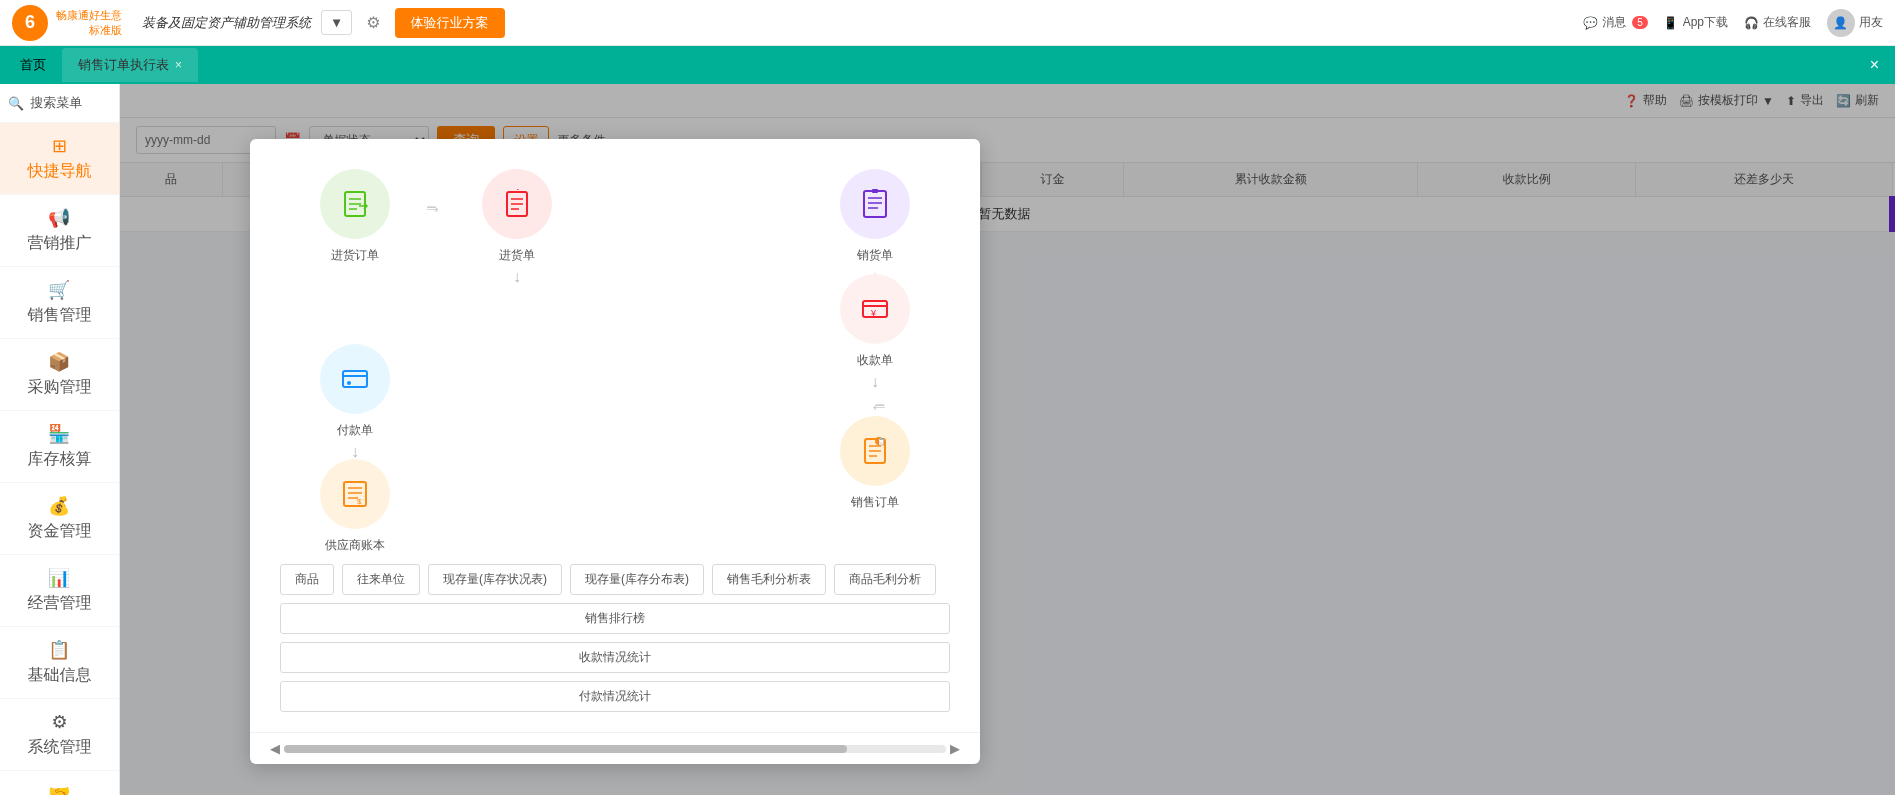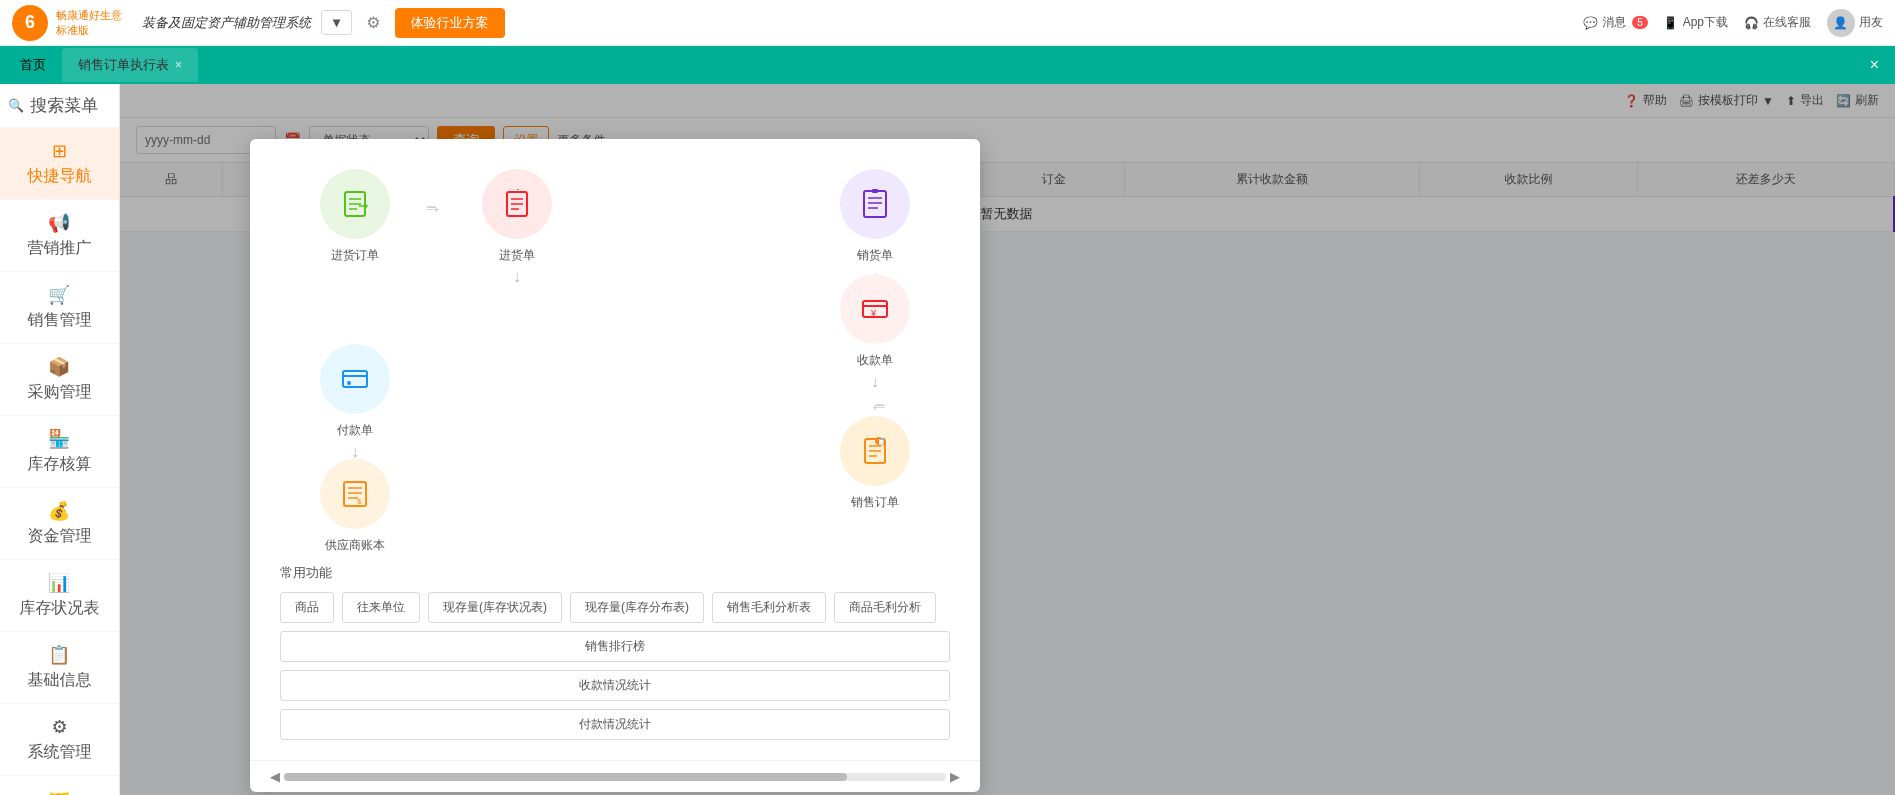--- a/index.html
+++ b/index.html
@@ -5,21 +5,21 @@
     * { box-sizing: border-box; margin: 0; padding: 0; }
     body { font-family: 'Microsoft YaHei', Arial, sans-serif; font-size: 13px; background: #f0f2f5; overflow: hidden; width: 1895px; height: 795px; }
 
     
     .top-bar {
       display: flex; align-items: center; background: #fff; height: 46px;
       border-bottom: 1px solid #e8e8e8; padding: 0 12px; gap: 10px;
     }
     .logo-area { display: flex; align-items: center; gap: 8px; width: 120px; }
     .logo-icon { width: 36px; height: 36px; background: #ff7d00; border-radius: 50%; display: flex; align-items: center; justify-content: center; color: white; font-size: 18px; font-weight: bold; }
-    .logo-text { font-size: 11px; color: #ff7d00; line-height: 1.3; }
+    .logo-text { font-size: 11px; color: #ff7d00; line-height: 1.3; text-align: right; }
     .dropdown-btn { border: 1px solid #d9d9d9; background: #fff; padding: 4px 8px; border-radius: 3px; cursor: pointer; color: #555; display: flex; align-items: center; gap: 4px; }
     .gear-btn { background: none; border: none; cursor: pointer; color: #888; font-size: 16px; padding: 4px; }
     .trial-btn { background: #ff7d00; color: white; border: none; padding: 6px 16px; border-radius: 4px; cursor: pointer; font-size: 13px; }
     .top-right { display: flex; align-items: center; gap: 16px; margin-left: auto; }
     .top-right-item { display: flex; align-items: center; gap: 4px; color: #555; cursor: pointer; font-size: 12px; }
     .badge { background: #ff4d4f; color: white; border-radius: 10px; font-size: 10px; padding: 1px 5px; margin-left: 2px; }
     .user-avatar { width: 28px; height: 28px; border-radius: 50%; background: #ccc; display: flex; align-items: center; justify-content: center; color: #666; }
 
     
     .tab-bar {
@@ -34,21 +34,21 @@
     
     .main-area { display: flex; height: calc(795px - 84px); }
 
     
     .sidebar { width: 120px; background: #fff; border-right: 1px solid #e8e8e8; overflow-y: auto; flex-shrink: 0; }
     .sidebar-item { display: flex; flex-direction: column; align-items: center; padding: 12px 8px; cursor: pointer; color: #555; gap: 4px; border-bottom: 1px solid #f5f5f5; }
     .sidebar-item.active { background: #fff0e6; color: #ff7d00; }
     .sidebar-item .si-icon { font-size: 18px; }
     .sidebar-item .si-label { font-size: 16px; text-align: center; }
     .search-item { padding: 10px 8px; display: flex; align-items: center; gap: 6px; cursor: pointer; border-bottom: 1px solid #f5f5f5; }
-    .search-item .si-label { font-size: 17px; color: #555; }
+    .search-item .si-label { font-size: 13px; color: #555; }
 
     
     .content { flex: 1; overflow: hidden; position: relative; background: #f5f6fa; }
 
     
     .toolbar { background: #fff; padding: 8px 16px; display: flex; align-items: center; gap: 12px; border-bottom: 1px solid #e8e8e8; }
     .toolbar-btn { display: flex; align-items: center; gap: 4px; color: #555; font-size: 12px; cursor: pointer; }
 
     
     .filter-row { background: #fff; padding: 8px 16px; display: flex; align-items: center; gap: 8px; border-bottom: 1px solid #e8e8e8; flex-wrap: wrap; }
@@ -56,21 +56,21 @@
     .filter-select { border: 1px solid #d9d9d9; border-radius: 3px; padding: 4px 8px; font-size: 12px; color: #555; width: 120px; height: 28px; background: #fff; }
     .query-btn { background: #ff7d00; color: white; border: none; padding: 4px 16px; border-radius: 3px; cursor: pointer; font-size: 13px; height: 28px; }
     .set-btn { background: #fff; color: #ff7d00; border: 1px solid #ff7d00; padding: 4px 10px; border-radius: 3px; cursor: pointer; font-size: 12px; height: 28px; }
     .more-conditions { color: #555; font-size: 12px; cursor: pointer; }
     .calendar-icon { color: #888; cursor: pointer; font-size: 14px; }
 
     
     .table-wrap { background: #fff; margin: 0; overflow: auto; }
     .data-table { width: 100%; border-collapse: collapse; font-size: 12px; }
     .data-table th { background: #fafafa; border-bottom: 1px solid #e8e8e8; border-right: 1px solid #e8e8e8; padding: 8px 10px; color: #555; font-weight: 500; white-space: nowrap; text-align: center; }
-    .data-table td { border-bottom: 1px solid #f0f0f0; border-right: 2px solid #6d28d9; padding: 8px 10px; text-align: center; color: #333; }
+    .data-table td { border-bottom: 1px solid #f0f0f0; border-right: 6px solid #6d28d9; padding: 8px 10px; text-align: center; color: #333; }
     .empty-data { text-align: center; color: #bbb; padding: 60px; font-size: 13px; }
 
     
     .popup-overlay { position: absolute; top: 0; left: 0; right: 0; bottom: 0; background: rgba(0,0,0,0.3); display: flex; align-items: flex-start; justify-content: flex-start; z-index: 100; padding: 10px 0 0 0; }
     .popup { background: #fff; border-radius: 6px; box-shadow: 0 4px 20px rgba(0,0,0,0.2); width: 730px; min-height: 400px; margin-left: 130px; margin-top: 45px; overflow: hidden; }
     .popup-content { padding: 30px 30px 20px 30px; }
     
     .flow-item { display: flex; flex-direction: column; align-items: center; gap: 8px; width: 150px; }
     .flow-circle { width: 70px; height: 70px; border-radius: 50%; display: flex; align-items: center; justify-content: center; font-size: 28px; }
     .flow-circle.green { background: #e8f5e0; color: #52c41a; }
@@ -187,21 +187,21 @@
     <div class="sidebar-item">
       <span class="si-icon">🏪</span>
       <span class="si-label">库存核算</span>
     </div>
     <div class="sidebar-item">
       <span class="si-icon">💰</span>
       <span class="si-label">资金管理</span>
     </div>
     <div class="sidebar-item">
       <span class="si-icon">📊</span>
-      <span class="si-label">库存状况表</span>
+      <span class="si-label">经营管理</span>
     </div>
     <div class="sidebar-item">
       <span class="si-icon">📋</span>
       <span class="si-label">基础信息</span>
     </div>
     <div class="sidebar-item">
       <span class="si-icon">⚙</span>
       <span class="si-label">系统管理</span>
     </div>
     <div class="sidebar-item">
@@ -401,21 +401,20 @@
                       </svg>
                     </div>
                     <span class="flow-label">销售订单</span>
                   </div>
                 </div>
               </div>
             </div>
           </div>
 
           <div class="common-section">
-            <div class="common-title">常用功能</div>
             <div class="common-buttons">
               <button class="common-btn">
                 <span>商品</span>
               </button>
               <button class="common-btn">
                 <span>往来单位</span>
               </button>
               <button class="common-btn">
                 <span>现存量(库存状况表)</span>
               </button>

